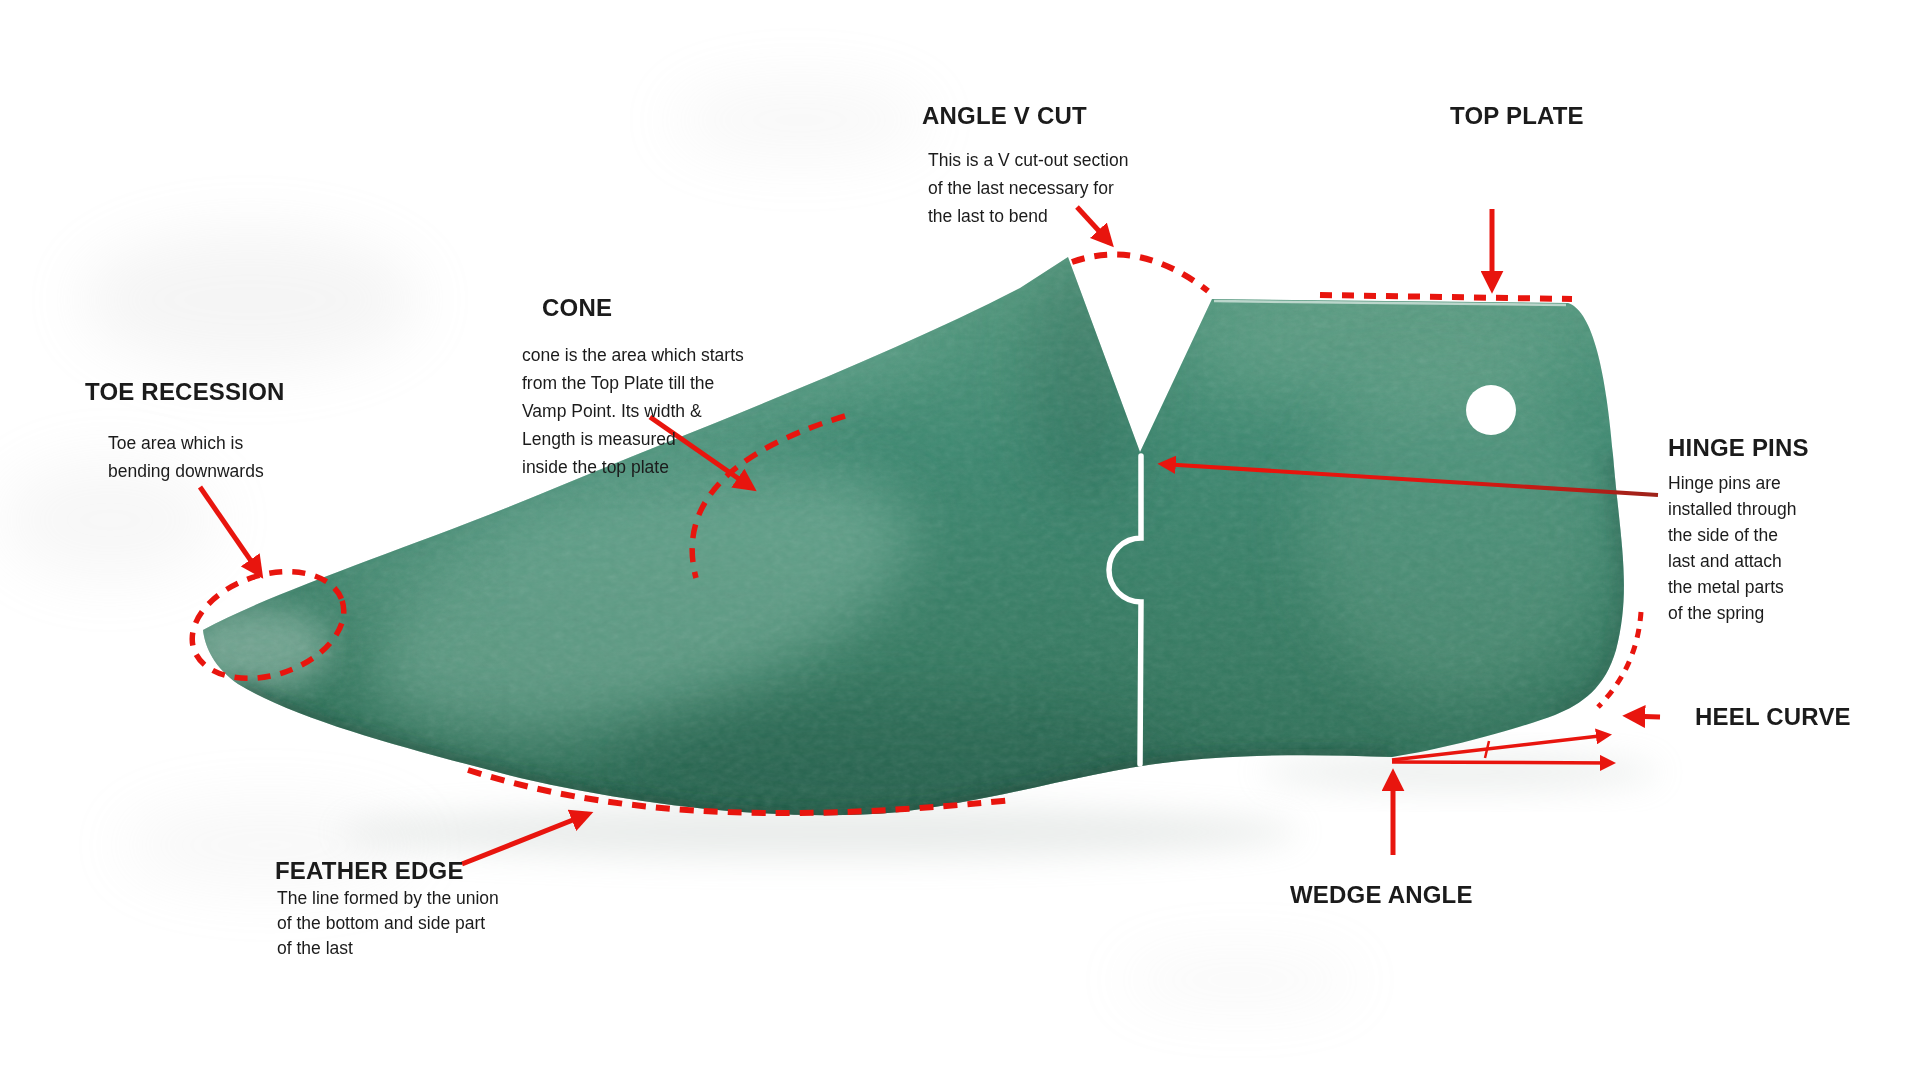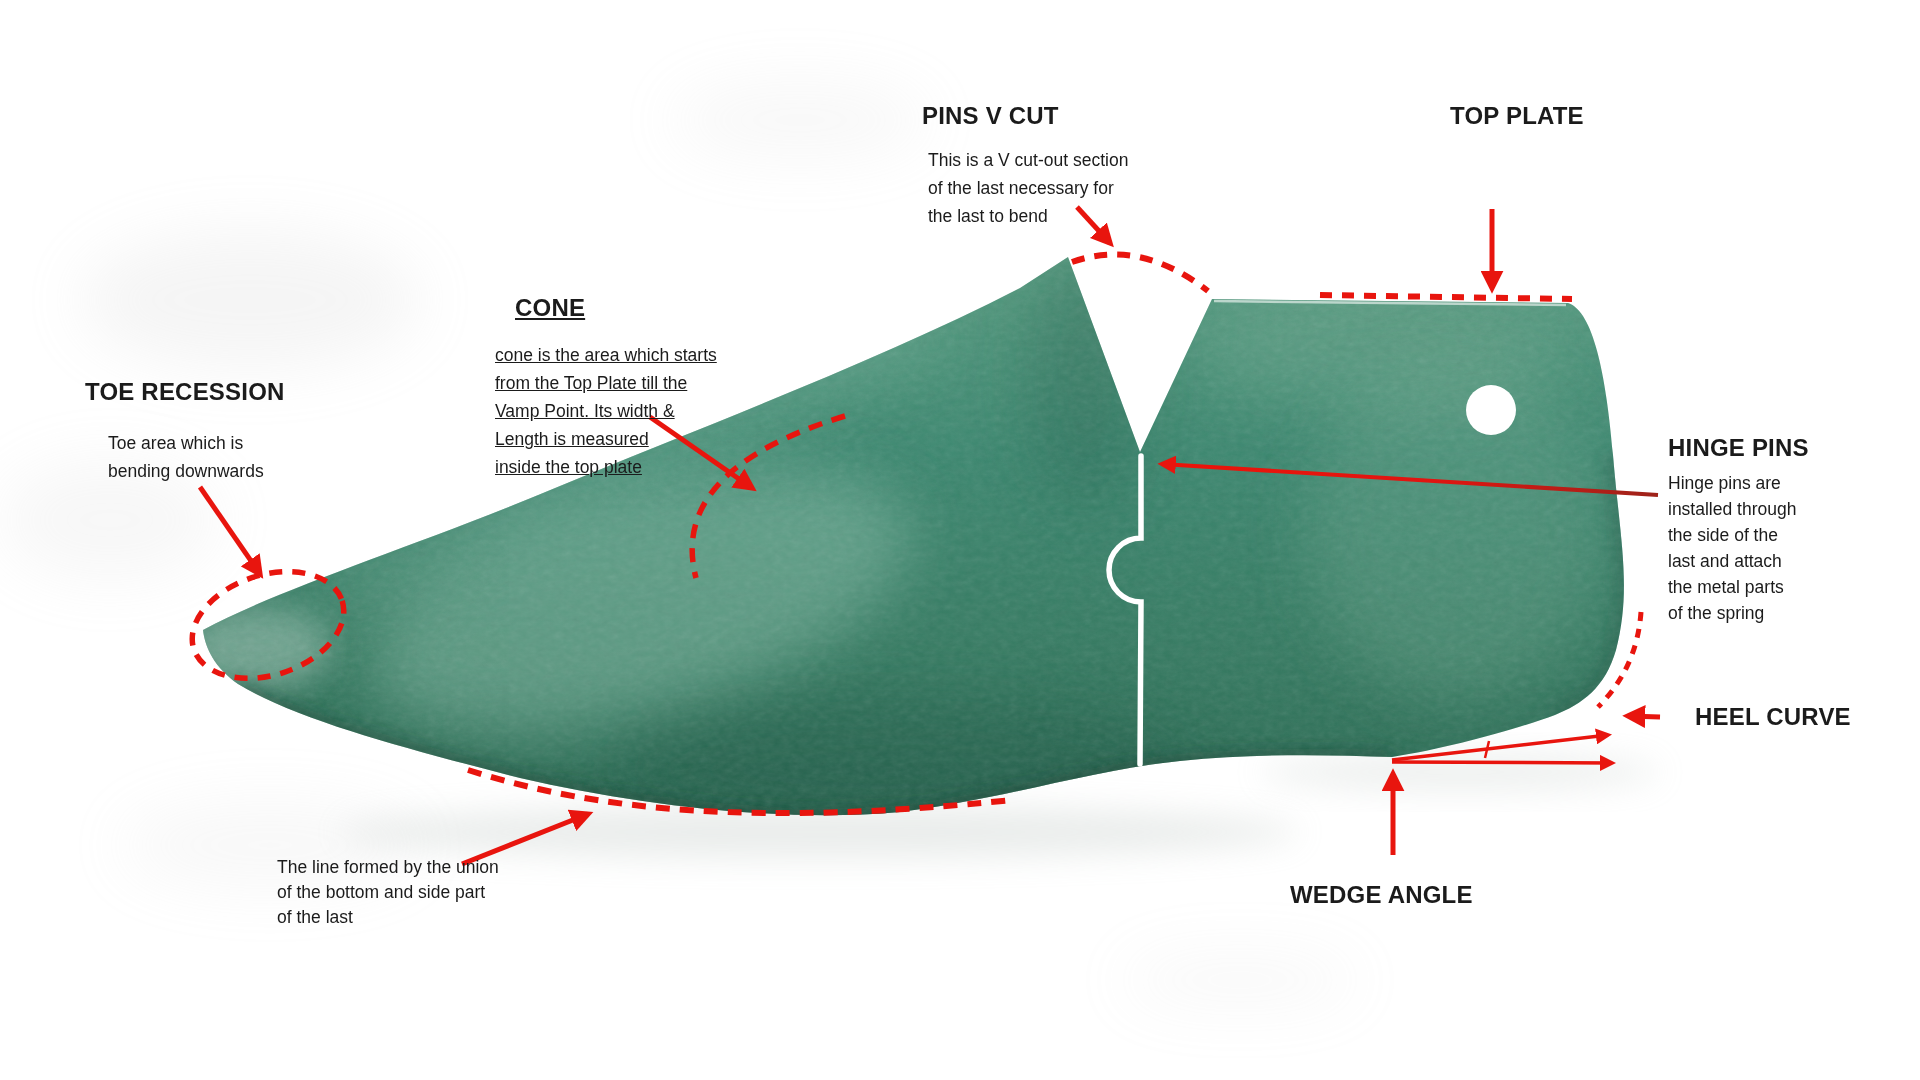--- a/index.html
+++ b/index.html
@@ -131,31 +131,31 @@
       <path d="M 462,864 L 588,814" stroke-width="5" marker-end="url(#ah)"></path>
     </g>
   </svg>
 
   <div class="lbl" style="left:108px;top:376px;width:240px;">
     <h2 style="margin-left:-23px;">TOE RECESSION</h2>
     <div class="desc" style="margin-top:22px;line-height:28px;">Toe area which is
 bending downwards</div>
   </div>
 
-  <div class="lbl" style="left:495px;top:292px;width:250px;text-decoration:underline;">
+  <div class="lbl" style="left:522px;top:292px;width:250px;">
     <h2 style="margin-left:20px;">CONE</h2>
     <div class="desc" style="margin-top:18px;line-height:28px;">cone is the area which starts
 from the Top Plate till the
 Vamp Point. Its width &amp;
 Length is measured
 inside the top plate</div>
   </div>
 
   <div class="lbl" style="left:928px;top:100px;width:260px;">
-    <h2 style="margin-left:-6px;">PINS V CUT</h2>
+    <h2 style="margin-left:-6px;">ANGLE V CUT</h2>
     <div class="desc" style="margin-top:15px;line-height:28px;">This is a V cut-out section
 of the last necessary for
 the last to bend</div>
   </div>
 
   <div class="lbl" style="left:1437px;top:100px;width:260px;">
     <h2 style="margin-left:13px;">TOP PLATE</h2>
   </div>
 
   <div class="lbl" style="left:1668px;top:432px;width:220px;">
@@ -170,18 +170,19 @@
 
   <div class="lbl" style="left:1695px;top:701px;">
     <h2>HEEL CURVE</h2>
   </div>
 
   <div class="lbl" style="left:1290px;top:879px;">
     <h2>WEDGE ANGLE</h2>
   </div>
 
   <div class="lbl" style="left:277px;top:855px;width:290px;">
+    <h2 style="margin-left:-2px;">FEATHER EDGE</h2>
     <div class="desc" style="line-height:25px;">The line formed by the union
 of the bottom and side part
 of the last</div>
   </div>
 
 </div>
 
 </body></html>

